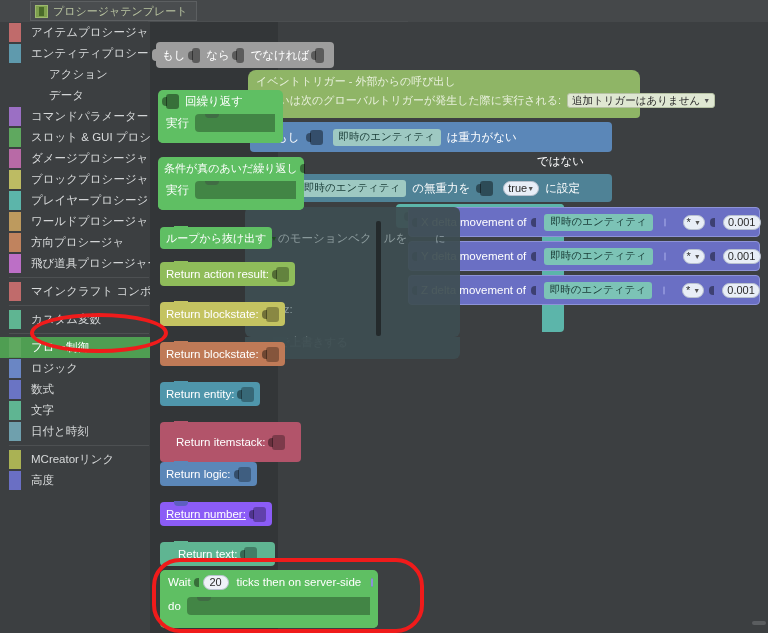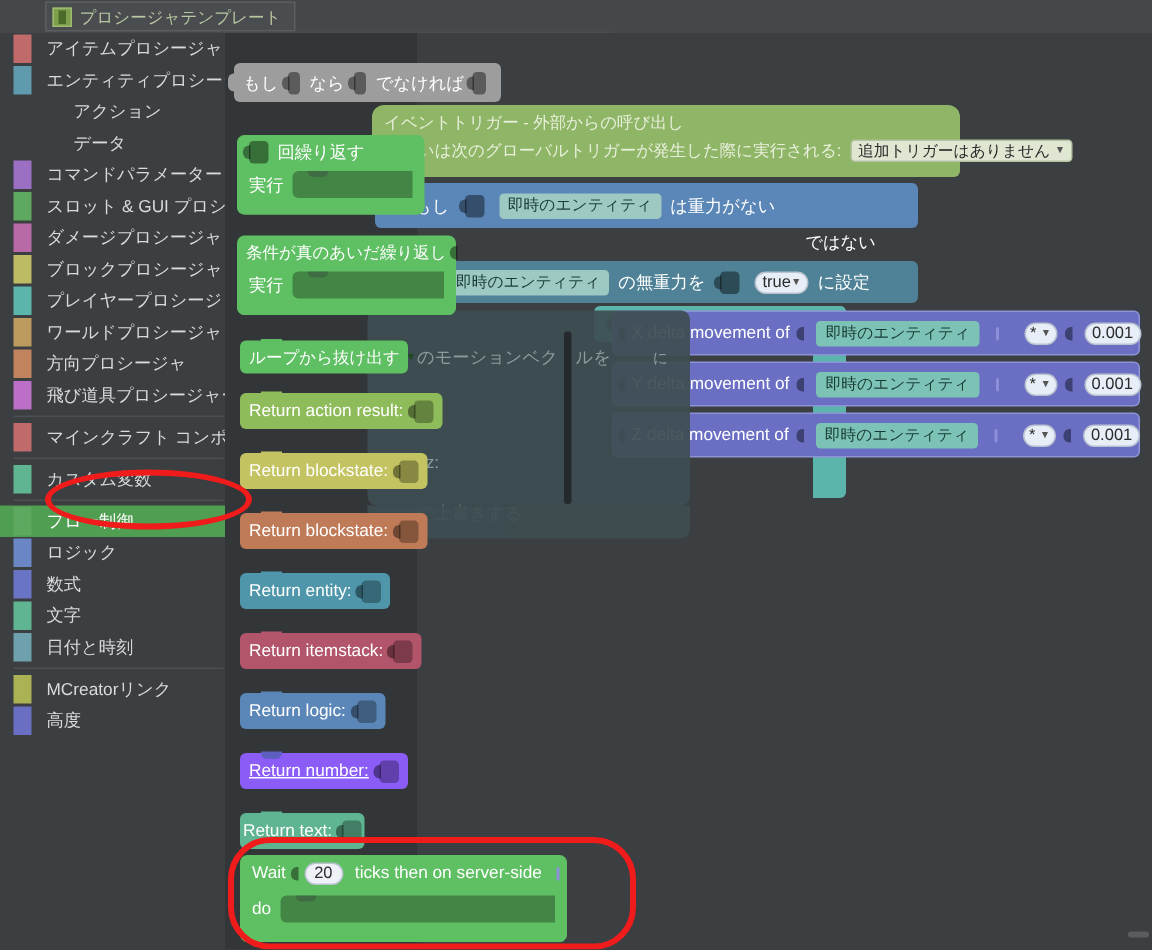--- a/index.html
+++ b/index.html
@@ -441,36 +441,36 @@
         <div class="blk" style="left: 10px; top: 320px; height: 24px; background: rgb(191, 122, 87); padding: 0px 6px; gap: 3px;">
           <span class="notch-top" style="background: rgb(191, 122, 87);"></span>
           <span>Return blockstate:</span>
           <span class="sock" style="background: rgba(0, 0, 0, 0.3); margin: 0px 0px 0px 4px;"></span>
         </div>
         <div class="blk" style="left: 10px; top: 360px; height: 24px; background: rgb(79, 150, 171); padding: 0px 6px; gap: 3px;">
           <span class="notch-top" style="background: rgb(79, 150, 171);"></span>
           <span>Return entity:</span>
           <span class="sock" style="background: rgba(0, 0, 0, 0.3); margin: 0px 0px 0px 4px;"></span>
         </div>
-        <div class="blk" style="left: 10px; top: 400px; height: 24px; background: rgb(178, 84, 106); padding: 0px 6px; gap: 3px;">
+        <div class="blk" style="left: 10px; top: 400px; height: 40px; background: rgb(178, 84, 106); padding: 0px 16px; gap: 3px;">
           <span class="notch-top" style="background: rgb(178, 84, 106);"></span>
           <span>Return itemstack:</span>
           <span class="sock" style="background: rgba(0, 0, 0, 0.3); margin: 0px 0px 0px 4px;"></span>
         </div>
         <div class="blk" style="left: 10px; top: 440px; height: 24px; background: rgb(91, 135, 184); padding: 0px 6px; gap: 3px;">
           <span class="notch-top" style="background: rgb(91, 135, 184);"></span>
           <span>Return logic:</span>
           <span class="sock" style="background: rgba(0, 0, 0, 0.3); margin: 0px 0px 0px 4px;"></span>
         </div>
         <div class="blk" style="left: 10px; top: 480px; height: 24px; background: #8b5cf6; padding: 0px 6px; gap: 3px; text-decoration: underline;">
           <span class="notch-top" style="background: rgb(93, 95, 192);"></span>
           <span>Return number:</span>
           <span class="sock" style="background: rgba(0, 0, 0, 0.3); margin: 0px 0px 0px 4px;"></span>
         </div>
-        <div class="blk" style="left: 10px; top: 520px; height: 24px; background: rgb(95, 181, 146); padding: 0px 2px; gap: 3px;">
+        <div class="blk" style="left: 10px; top: 520px; height: 24px; background: rgb(95, 181, 146); padding: 0px 18px; gap: 3px;">
           <span class="notch-top" style="background: rgb(95, 181, 146);"></span>
           <span>Return text:</span>
           <span class="sock" style="background: rgba(0, 0, 0, 0.3); margin: 0px 0px 0px 4px;"></span>
         </div>
       </div>
 
     <div class="cblk" style="left:10px; top:548px; width:218px; background:#5fbf63;">
       <div class="hdr" style="gap:4px; height:24px;text-align:right;">
         <span>Wait</span>
         <span class="sock" style="background:rgba(0,0,0,.35); margin:0 1px 0 3px;"></span>

